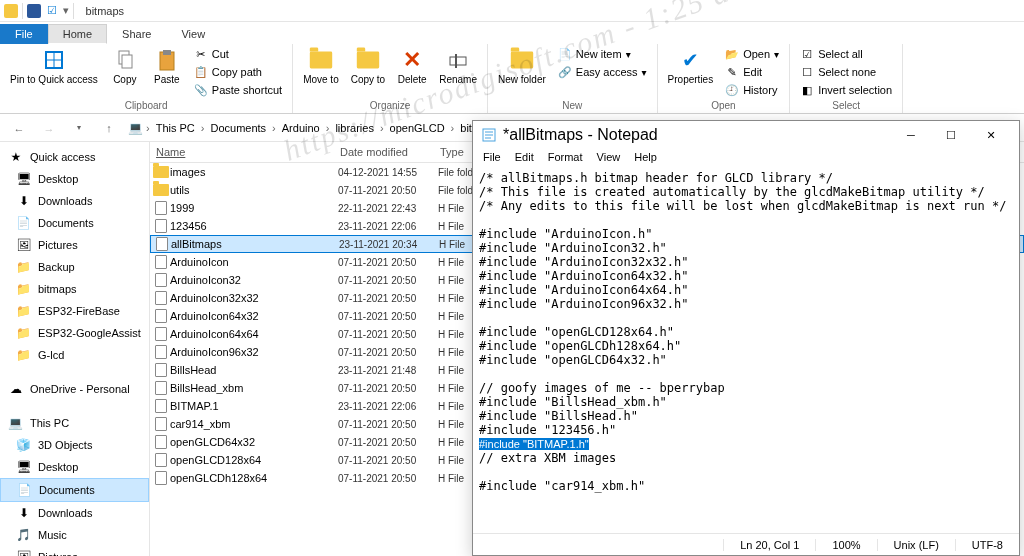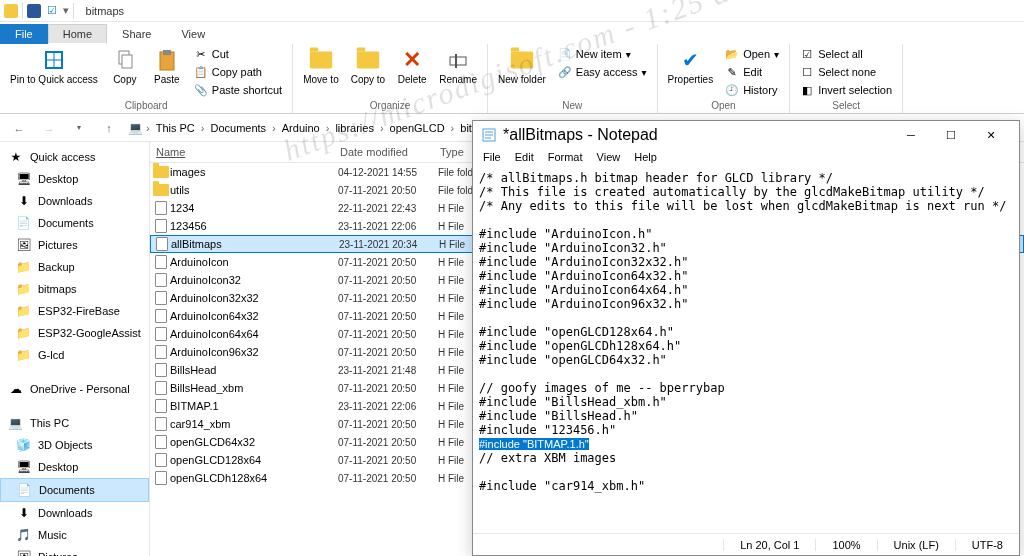--- a/index.html
+++ b/index.html
@@ -367,21 +367,21 @@
             <div class="folder-ico"></div>
           </div>
           <div class="fname">utils</div>
           <div class="fdate">07-11-2021 20:50</div>
           <div class="ftype">File folder</div>
         </div>
         <div class="filerow">
           <div class="ficon">
             <div class="file-ico"></div>
           </div>
-          <div class="fname">1234</div>
+          <div class="fname">1999</div>
           <div class="fdate">22-11-2021 22:43</div>
           <div class="ftype">H File</div>
         </div>
         <div class="filerow">
           <div class="ficon">
             <div class="file-ico"></div>
           </div>
           <div class="fname">123456</div>
           <div class="fdate">23-11-2021 22:06</div>
           <div class="ftype">H File</div>

